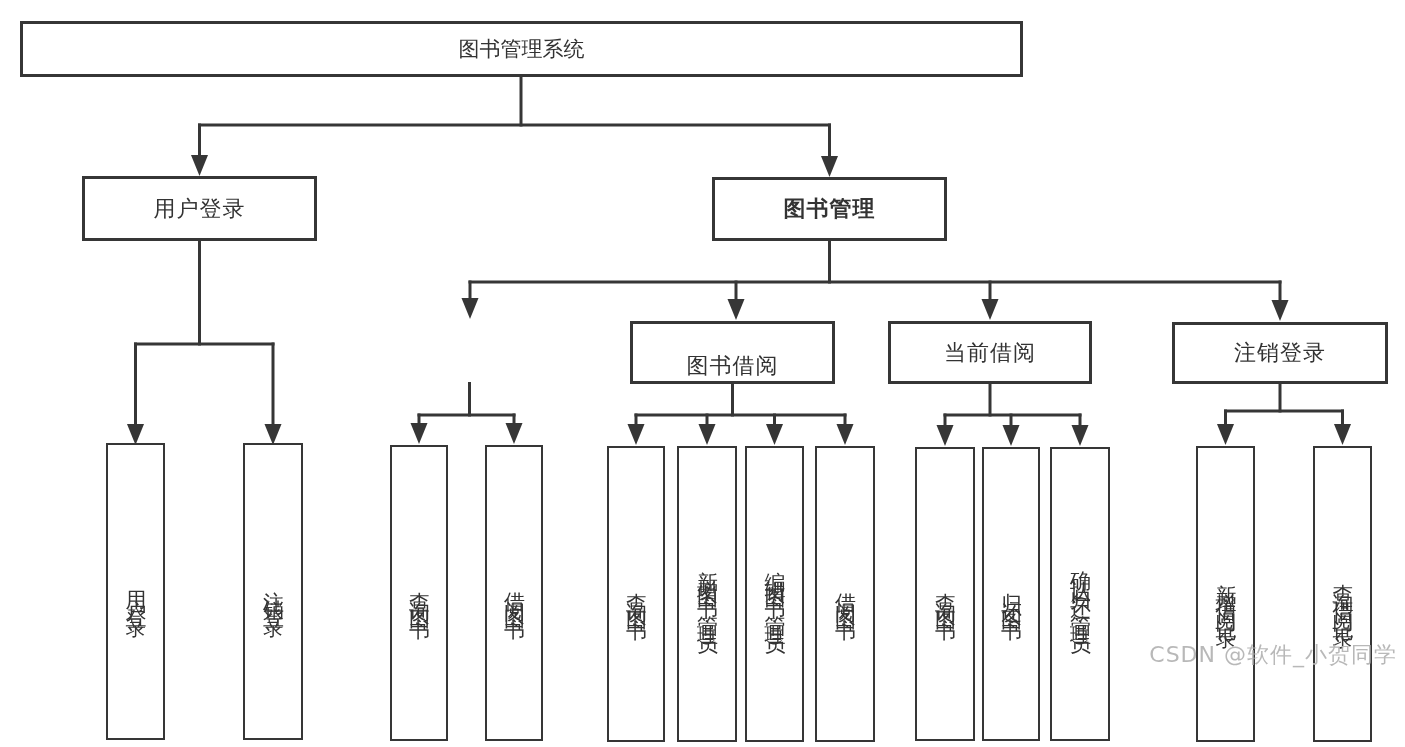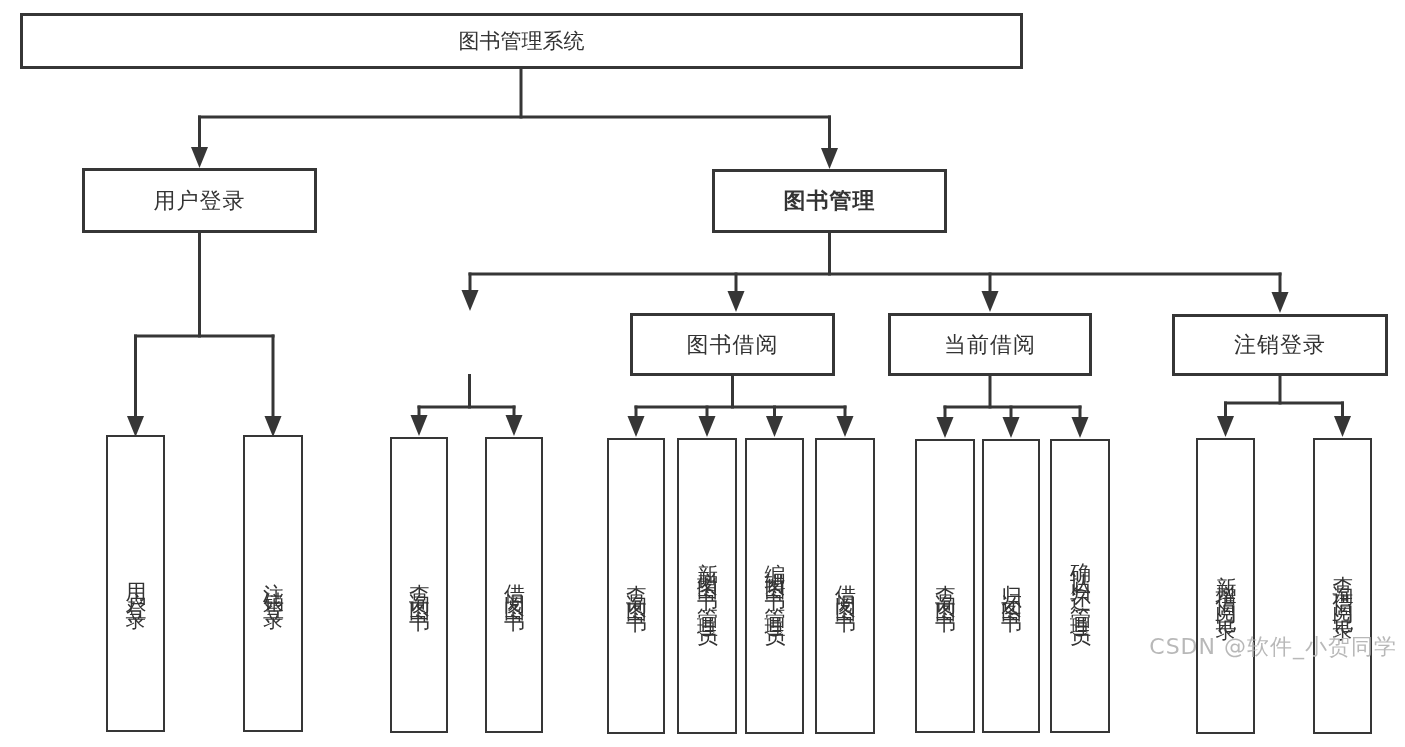--- a/index.html
+++ b/index.html
@@ -8,21 +8,21 @@
     --watermark:#b3b3b3;
     --background:#ffffff;
   }
   html,body{margin:0;padding:0;}
   body{
     width:1405px;height:747px;
     background:var(--background);
     font-family:"DejaVu Sans","Liberation Sans",sans-serif;
     position:relative;overflow:hidden;
   }
-  .stage{position:absolute;inset:0;width:1405px;height:666px;}
+  .stage{position:absolute;inset:0;width:1405px;height:666px;margin-top:8px;}
   svg.connectors{position:absolute;left:0;top:0;z-index:1;}
   svg.connectors line{stroke:var(--line);stroke-width:3;}
   svg.connectors polygon{fill:var(--line);stroke:none;}
   .box{
     position:absolute;z-index:2;
     box-sizing:border-box;
     background:#fff;
     border:3px solid var(--line);
     display:flex;align-items:center;justify-content:center;
     color:var(--text);
@@ -134,21 +134,21 @@
     <span>图书管理系统</span>
   </div>
 
   <div class="box h-box" style="left:82px;top:168px;width:235px;height:65px;">
     <span>用户登录</span>
   </div>
   <div class="box h-box" style="left:712px;top:169px;width:235px;height:64px;font-weight:bold;">
     <span>图书管理</span>
   </div>
 
-  <div class="box h-box" style="left:630px;top:313px;width:205px;height:63px;">
+  <div class="box h-box" style="left:630px;top:313px;width:205px;height:63px;align-items:flex-end;">
     <span>图书借阅</span>
   </div>
   <div class="box h-box" style="left:888px;top:313px;width:204px;height:63px;">
     <span>当前借阅</span>
   </div>
   <div class="box h-box" style="left:1172px;top:314px;width:216px;height:62px;">
     <span>注销登录</span>
   </div>
 
   <div class="box leaf" style="left:106px;top:435px;width:59px;height:297px;">

